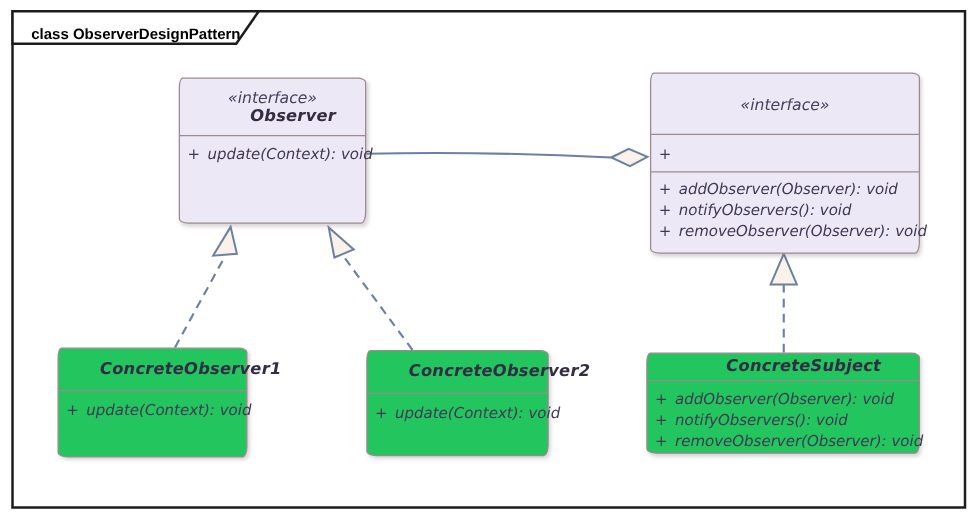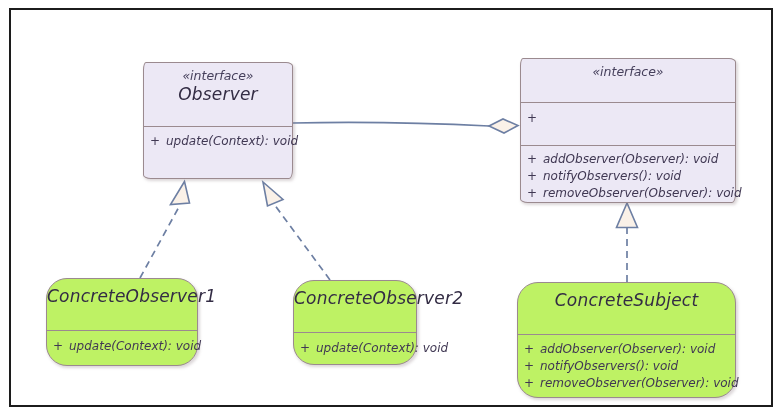--- a/index.html
+++ b/index.html
@@ -5,38 +5,44 @@
   html,body{margin:0;padding:0;background:#ffffff;}
   #stage{position:relative;width:784px;height:420px;background:#ffffff;overflow:hidden;
          font-family:"DejaVu Sans","Liberation Sans",sans-serif;color:#3d3550;}
   
   .frame{position:absolute;left:9px;top:8px;width:764px;height:399px;border:2px solid #1c1c1c;box-sizing:border-box;}
   .frame-tab{position:absolute;left:9px;top:8px;width:210px;height:29px;}
   .frame-tab-label{position:absolute;left:16px;top:12px;font:bold 12px "Liberation Sans",sans-serif;color:#000;font-style:normal;white-space:nowrap;}
   
   .uml-box{position:absolute;box-sizing:border-box;border:1.5px solid #9b8a8f;display:flex;flex-direction:column;
            border-radius:3px 7px 4px 8px / 8px 4px 9px 4px;
-           box-shadow:1.5px 2px 3px rgba(130,110,120,0.28);font-style:italic;gap:18px;}
+           box-shadow:1.5px 2px 3px rgba(130,110,120,0.28);font-style:italic;}
   .iface{background:#ece8f5;}
-  .concrete{background:#bef264;border-radius:21px;}
+  .concrete{background:#22c55e;}
   .uml-head{text-align:center;display:flex;flex-direction:column;justify-content:center;gap:1px;}
   .stereo{font-size:12.5px;color:#46405c;}
-  .cls-name{font-size:17px;font-weight:normal;color:#332c44;letter-spacing:.2px;}
+  .cls-name{font-size:13px;font-weight:bold;color:#332c44;letter-spacing:.2px;padding-left:33px;}
   .sect{border-top:1.4px solid #9b8a8f;box-sizing:border-box;}
   .row{display:flex;align-items:baseline;font-size:12px;line-height:17px;color:#403853;white-space:nowrap;}
   .vis{width:22px;text-align:center;flex:none;}
   svg.overlay{position:absolute;left:0;top:0;pointer-events:none;}
 </style>
 </head>
 <body>
 
 <div id="stage">
 
   <div class="frame"></div>
 
+  <div class="frame-tab">
+    <svg width="210" height="29" viewBox="0 0 210 29">
+      <polygon points="1,1 198,1 180,27 1,27" fill="#ffffff" stroke="#1c1c1c" stroke-width="2"></polygon>
+    </svg>
+    <span class="frame-tab-label">class ObserverDesignPattern</span>
+  </div>
 
   <svg class="overlay" width="784" height="420">
 
     <path d="M293,123 Q390,121 489,126" fill="none" stroke="#6d7fa3" stroke-width="1.7"></path>
     <polygon points="489,126 503,119 518,125.5 504,133" fill="#faf1e8" stroke="#6d7fa3" stroke-width="1.6"></polygon>
 
     <path d="M140,278 L180,205" fill="none" stroke="#6d7fa3" stroke-width="1.7" stroke-dasharray="7 5"></path>
     <polygon points="184.5,181.5 170.5,204.5 189.5,203" fill="#faf1e8" stroke="#6d7fa3" stroke-width="1.6"></polygon>
 
     <path d="M330,280 L274,204" fill="none" stroke="#6d7fa3" stroke-width="1.7" stroke-dasharray="7 5"></path>
@@ -89,33 +95,33 @@
       <div class="cls-name">ConcreteObserver1</div>
     </div>
     <div class="sect" style="flex:1;padding-top:7px;">
       <div class="row">
         <span class="vis">+</span>
         <span>update(Context): void</span>
       </div>
     </div>
   </div>
 
-  <div class="uml-box concrete" style="left:293px;top:280px;width:124px;height:85px;">
+  <div class="uml-box concrete" style="left:293px;top:280px;width:146px;height:85px;">
     <div class="uml-head" style="height:33px;">
       <div class="cls-name">ConcreteObserver2</div>
     </div>
     <div class="sect" style="flex:1;padding-top:7px;">
       <div class="row">
         <span class="vis">+</span>
         <span>update(Context): void</span>
       </div>
     </div>
   </div>
 
-  <div class="uml-box concrete" style="left:517px;top:282px;width:219px;height:116px;">
+  <div class="uml-box concrete" style="left:517px;top:282px;width:219px;height:81px;">
     <div class="uml-head" style="height:33px;">
       <div class="cls-name">ConcreteSubject</div>
     </div>
     <div class="sect" style="flex:1;padding-top:6px;">
       <div class="row">
         <span class="vis">+</span>
         <span>addObserver(Observer): void</span>
       </div>
       <div class="row">
         <span class="vis">+</span>

